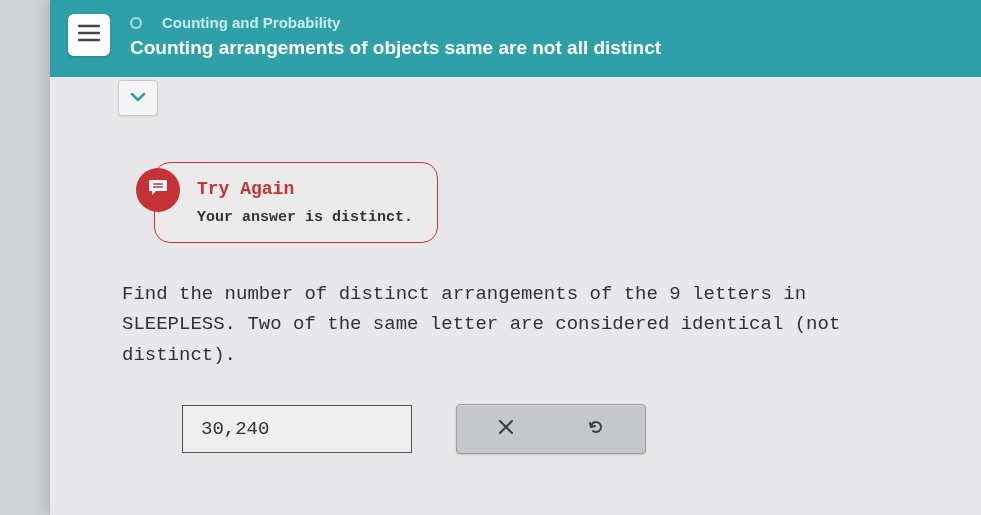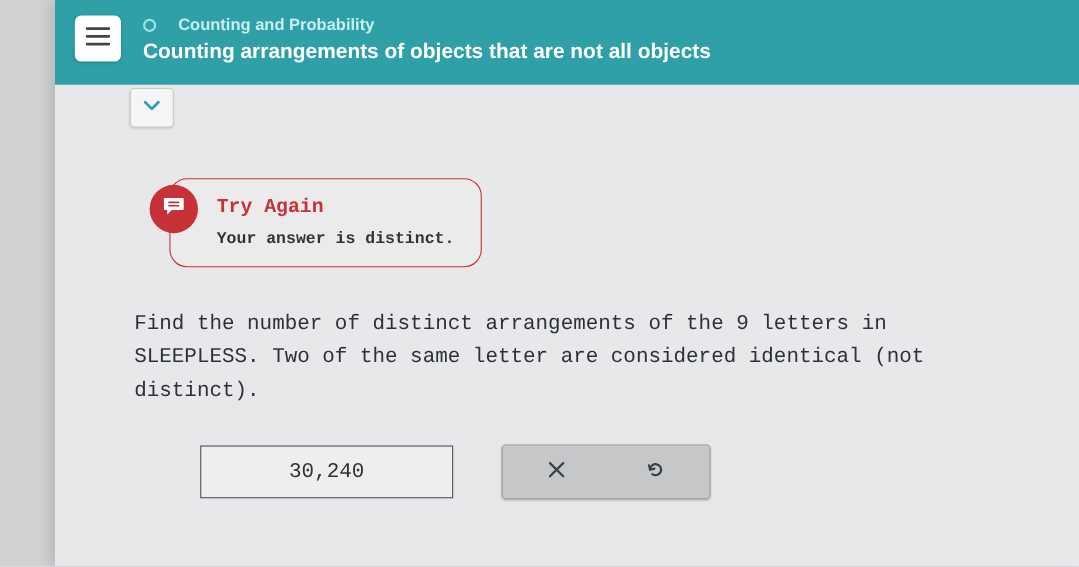--- a/index.html
+++ b/index.html
@@ -128,21 +128,20 @@
       line-height: 1.6;
       margin-bottom: 34px;
       max-width: 820px;
       margin-top: 20px;
     }
     .answer-row {
       display: flex;
       align-items: center;
       gap: 44px;
       margin-left: 60px;
-      text-align: center;
     }
     .answer-box {
       border: 1.5px solid #4a5258;
       background: #eeeeef;
       padding: 12px 18px;
       width: 230px;
       font-size: 19px;
       color: #2b3338;
     }
     .action-group {
@@ -178,21 +177,21 @@
             <line x1="1" y1="2" x2="21" y2="2" stroke="#444" stroke-width="2.5" stroke-linecap="round"></line>
             <line x1="1" y1="9" x2="21" y2="9" stroke="#444" stroke-width="2.5" stroke-linecap="round"></line>
             <line x1="1" y1="16" x2="21" y2="16" stroke="#444" stroke-width="2.5" stroke-linecap="round"></line>
           </svg>
       </span>
     </div>
     <div class="breadcrumb">
       <span class="crumb-dot"></span>
       <span class="crumb-text">Counting and Probability</span>
     </div>
-    <div class="lesson-title">Counting arrangements of objects that are not all objects</div>
+    <div class="lesson-title">Counting arrangements of objects same are not all distinct</div>
   </div>
 
   <div class="chevron-btn">
     <span>
       <svg viewBox="0 0 16 12">
           <polyline points="2,3 8,9 14,3" fill="none" stroke="#2fa0a8" stroke-width="2.5" stroke-linecap="round" stroke-linejoin="round"></polyline>
         </svg>
     </span>
   </div>
 

